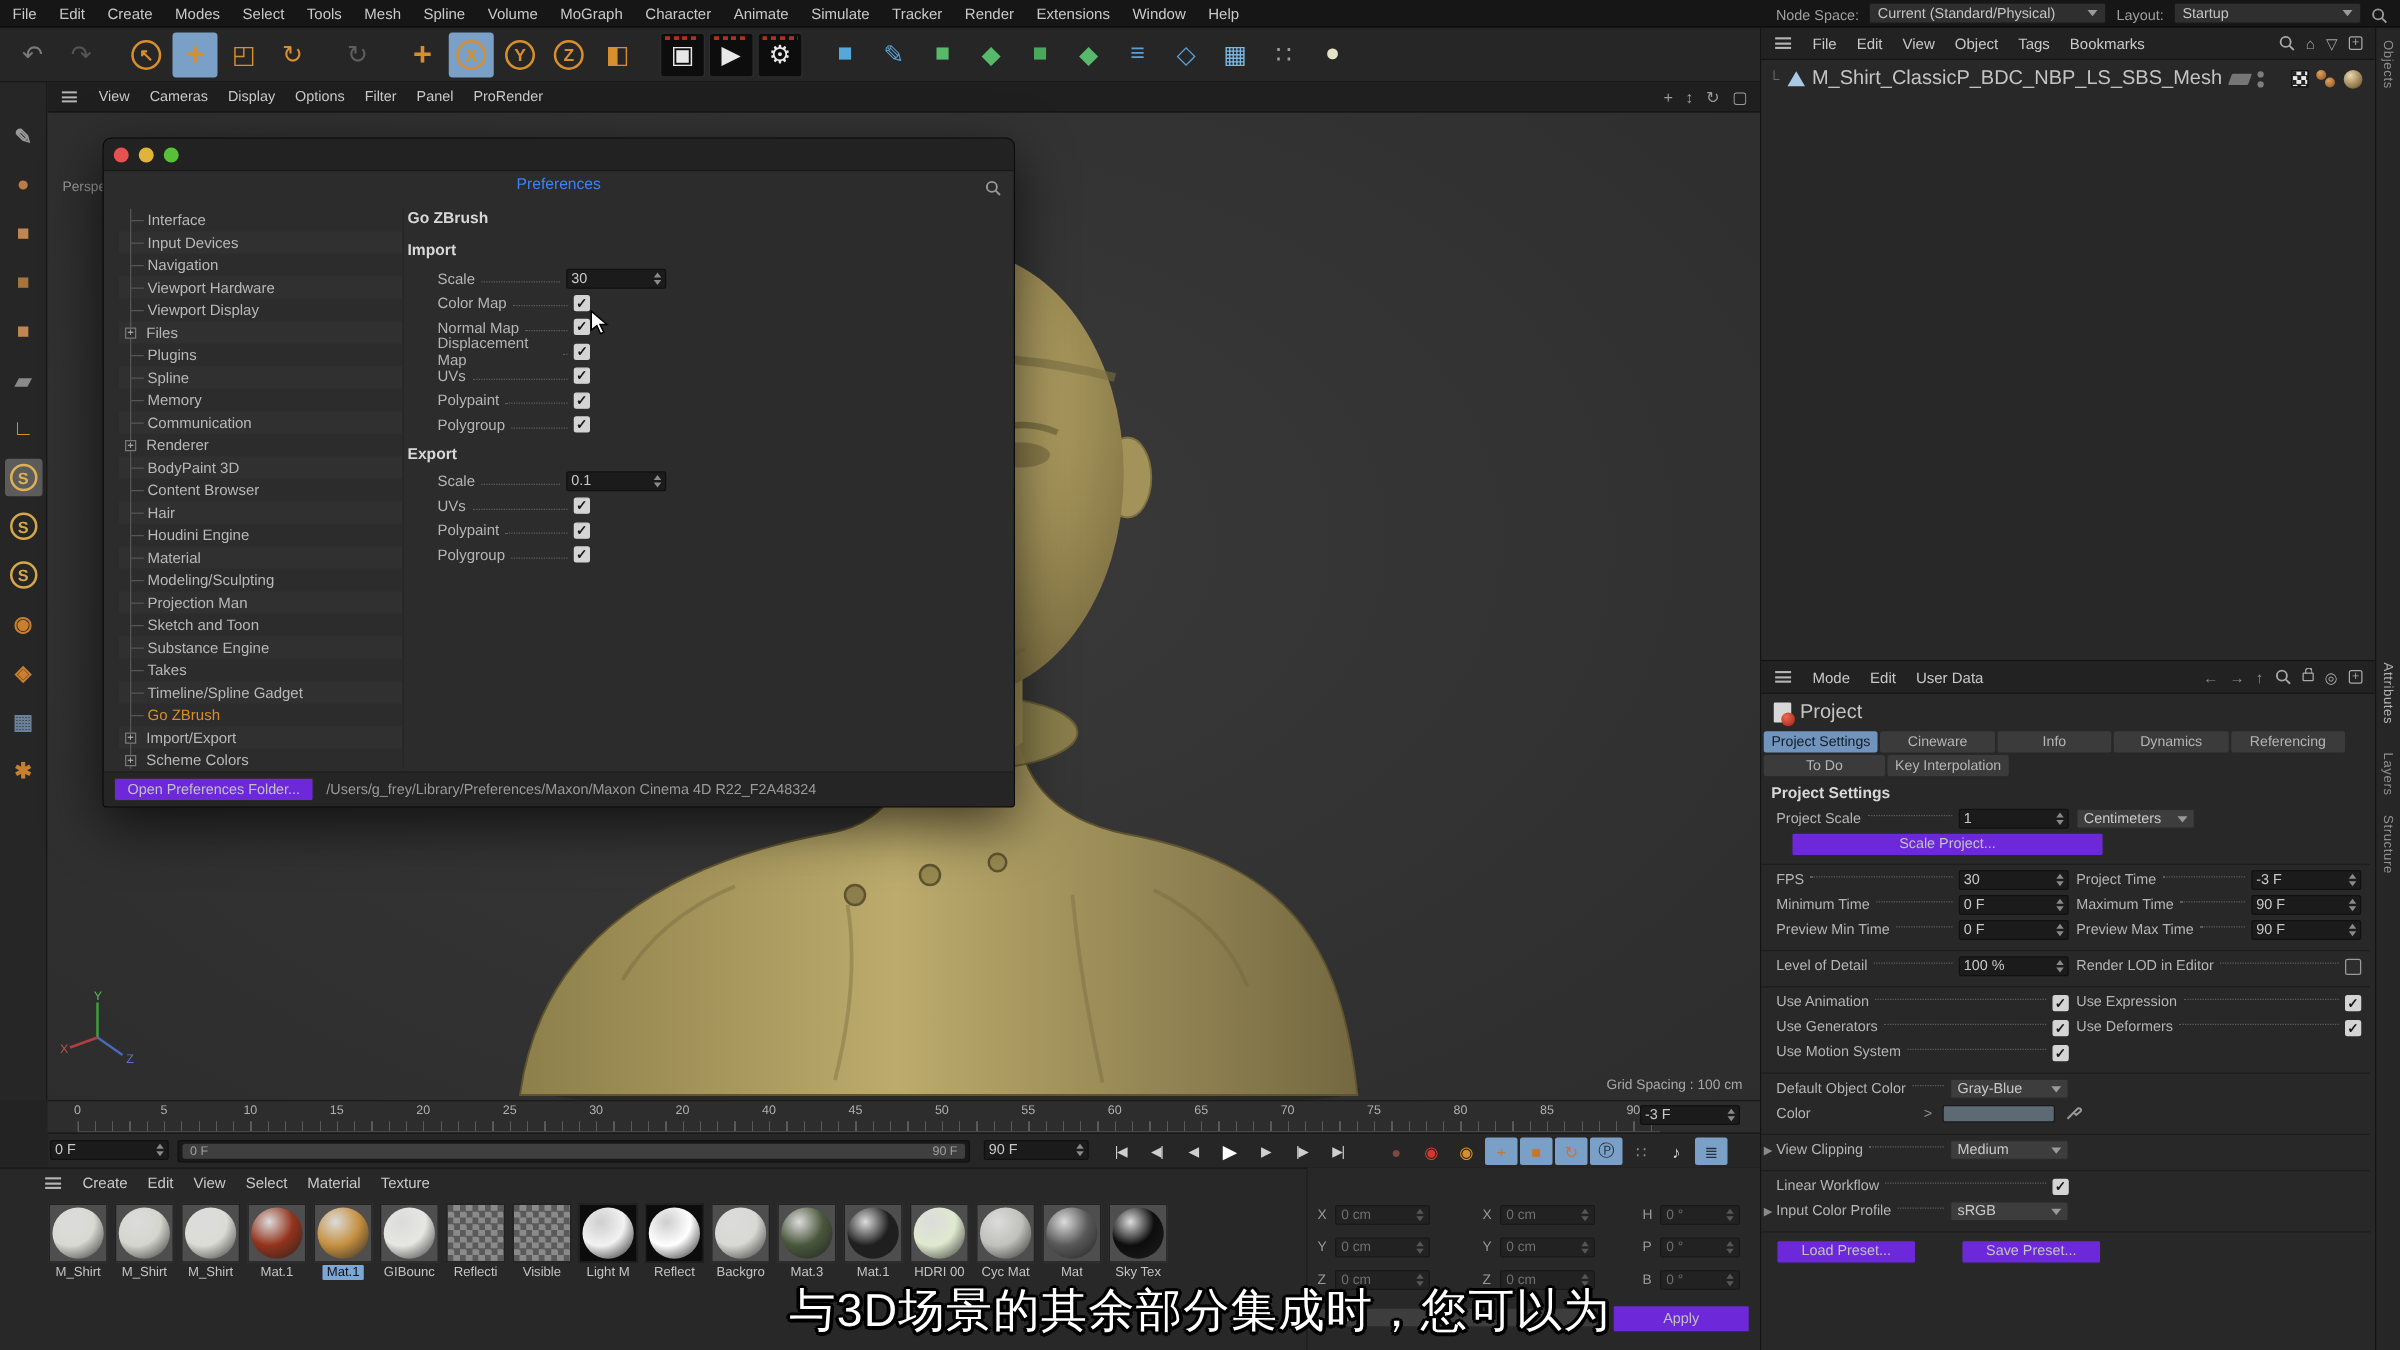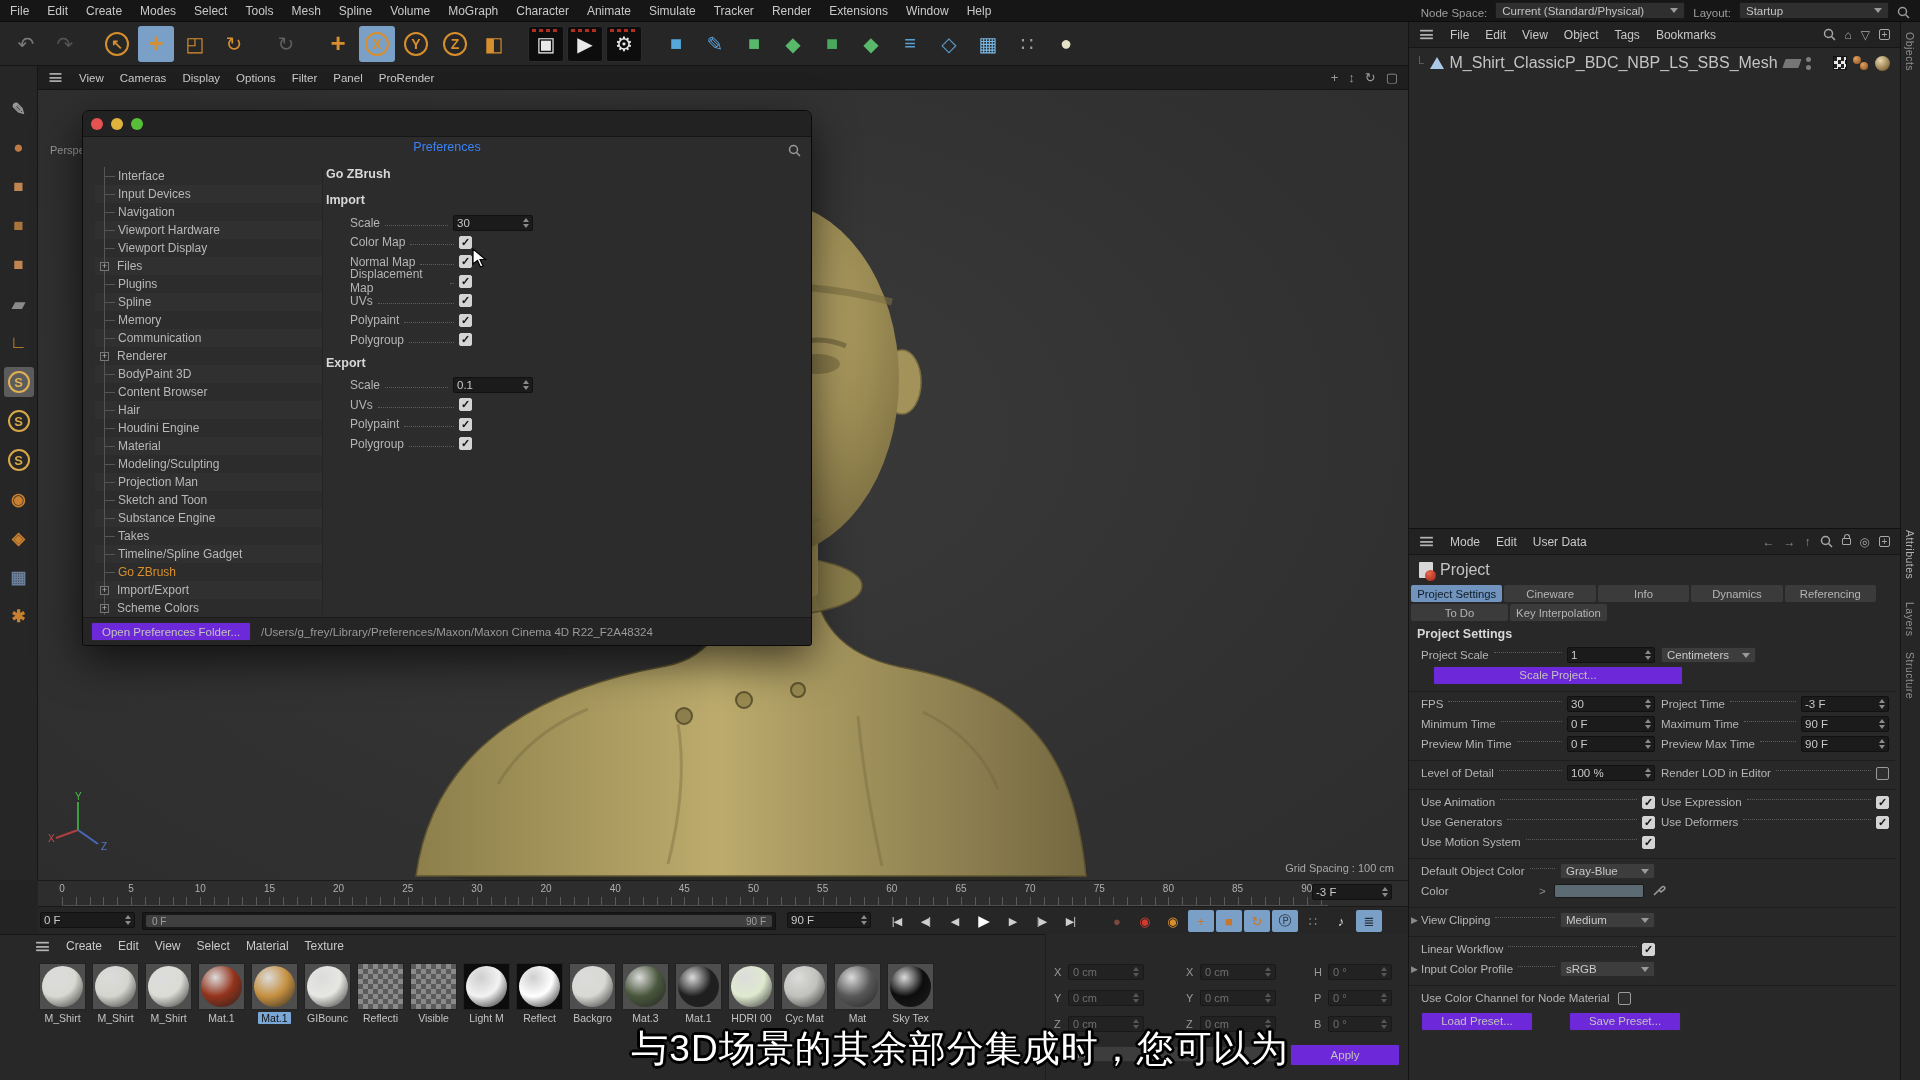--- a/index.html
+++ b/index.html
@@ -943,24 +943,20 @@
           <div class="acol">
             <span>Input Color Profile</span>
             <span class="dots"></span>
             <div class="drop">
               <span>sRGB</span>
               <span class="chev" style="margin-left: auto;"></span>
             </div>
           </div>
         </div>
         <div class="asep"></div>
-        <div class="arow">
-          <span>Use Color Channel for Node Material</span>
-          <span class="cb" style="margin-left: 8px;"></span>
-        </div>
         <div class="arow" style="height: 26px;">
           <button class="btn" style="width: 112px;">Load Preset...</button>
           <button class="btn" style="width: 112px; margin-left: 36px;">Save Preset...</button>
         </div>
       </div>
   </div>
 
   <div id="sideTabs" class="abs">
     <span class="vtab" style="top:10px">Objects</span>
     <span class="vtab" style="top:508px;color:#b5b5b5">Attributes</span>

